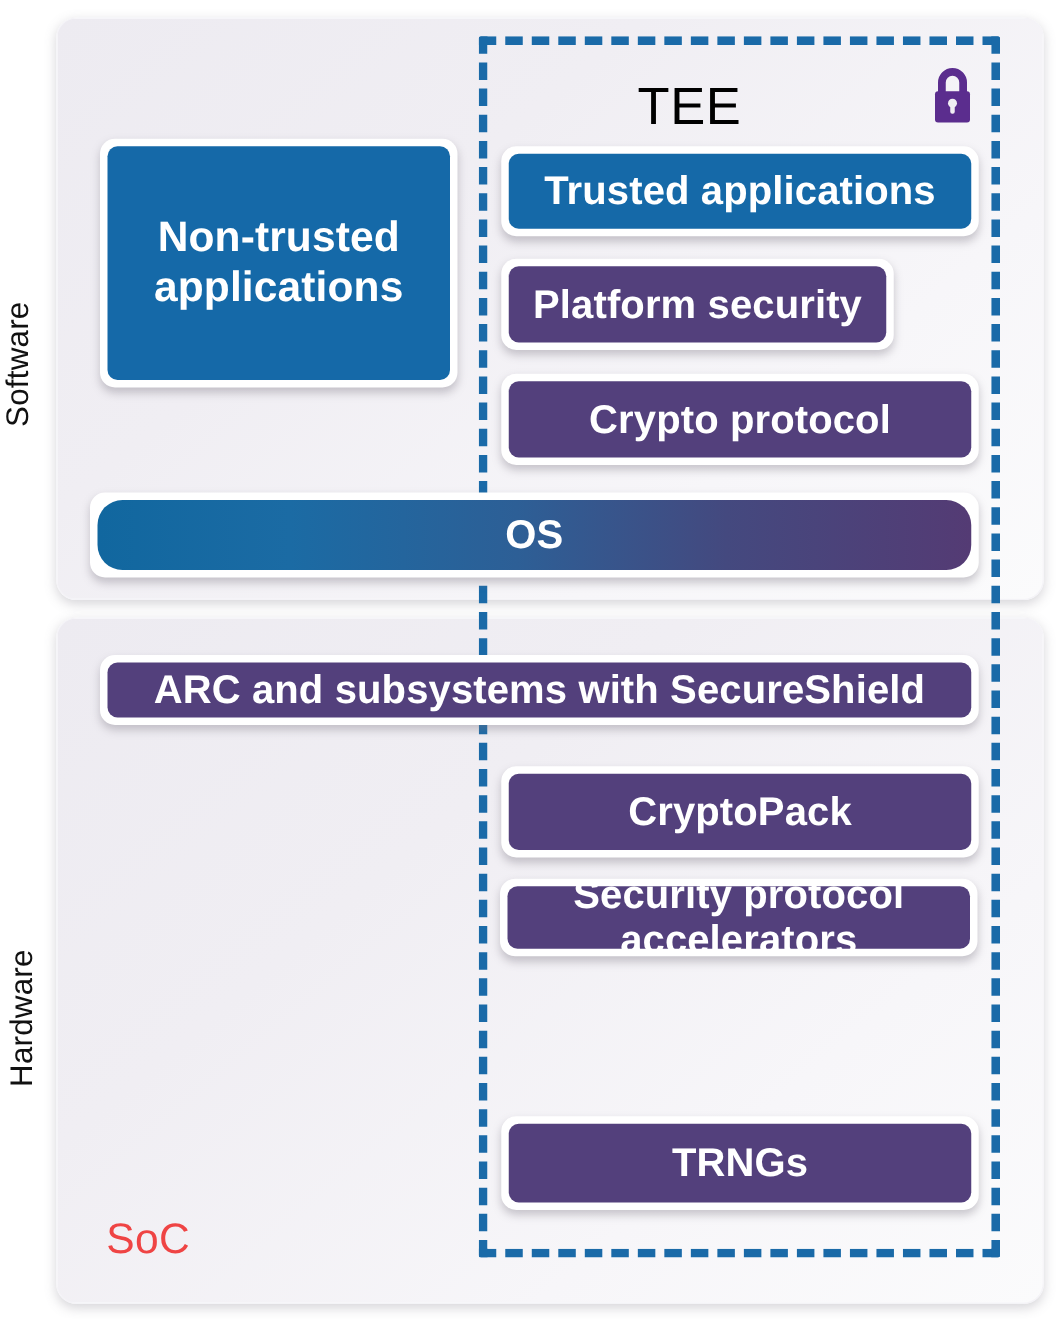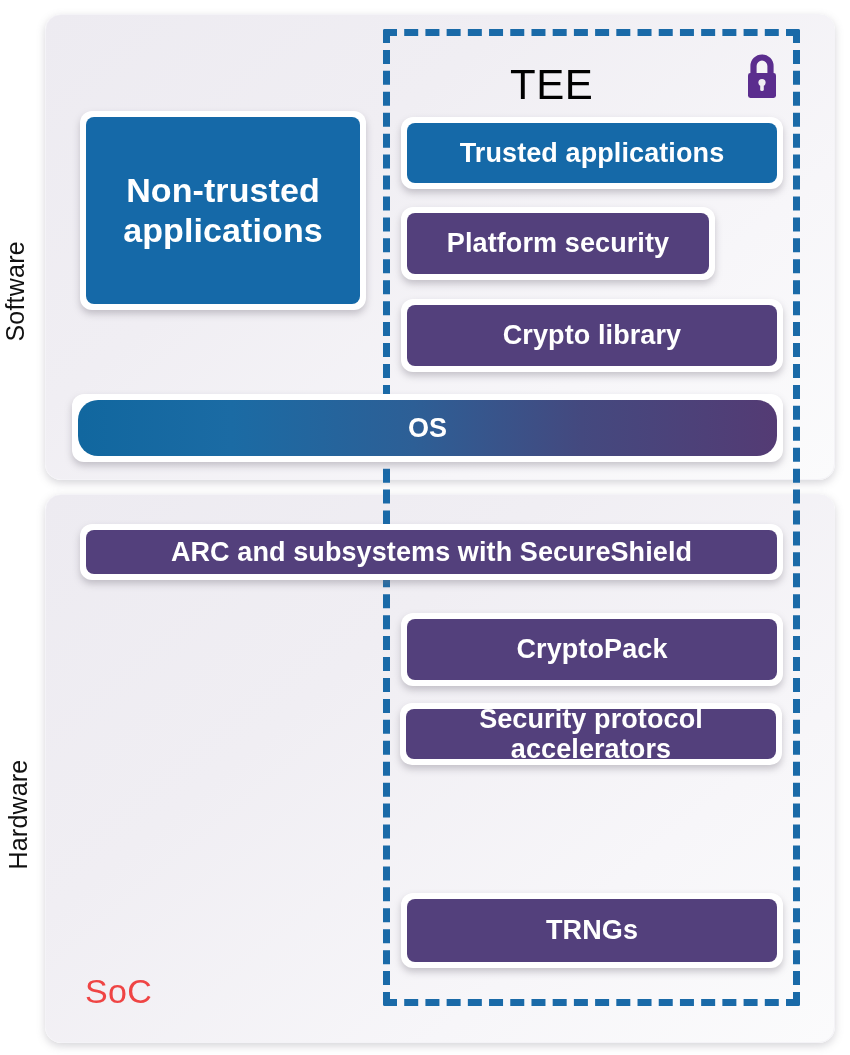--- a/index.html
+++ b/index.html
@@ -106,21 +106,21 @@
   .block .inner {
     width: 100%;
     height: 100%;
     border-radius: 8px;
     display: flex;
     align-items: center;
     justify-content: center;
     text-align: center;
     color: #ffffff;
     font-weight: bold;
-    font-size: 27px;
+    font-size: 32px;
     line-height: 1.12;
     letter-spacing: 0.1px;
     box-sizing: border-box;
     padding: 2px 10px;
   }
   .blue  .inner { background: #1569a8; }
   .purple .inner { background: #53407c; }
   .grad  .inner {
     background: linear-gradient(90deg, #11679f 0%, #1b6ba4 22%, #2d5f96 48%, #44497f 72%, #543b74 100%);
     border-radius: 20px;
@@ -181,21 +181,21 @@
 
   <div class="block blue" id="blk-trusted">
     <div class="inner">Trusted applications</div>
   </div>
 
   <div class="block purple" id="blk-platform">
     <div class="inner">Platform security</div>
   </div>
 
   <div class="block purple" id="blk-cryptolib">
-    <div class="inner">Crypto library</div>
+    <div class="inner">Crypto protocol</div>
   </div>
 
   <div class="block grad" id="blk-os">
     <div class="inner">OS</div>
   </div>
 
   <div class="block purple" id="blk-arc">
     <div class="inner">ARC and  subsystems with SecureShield</div>
   </div>
 

